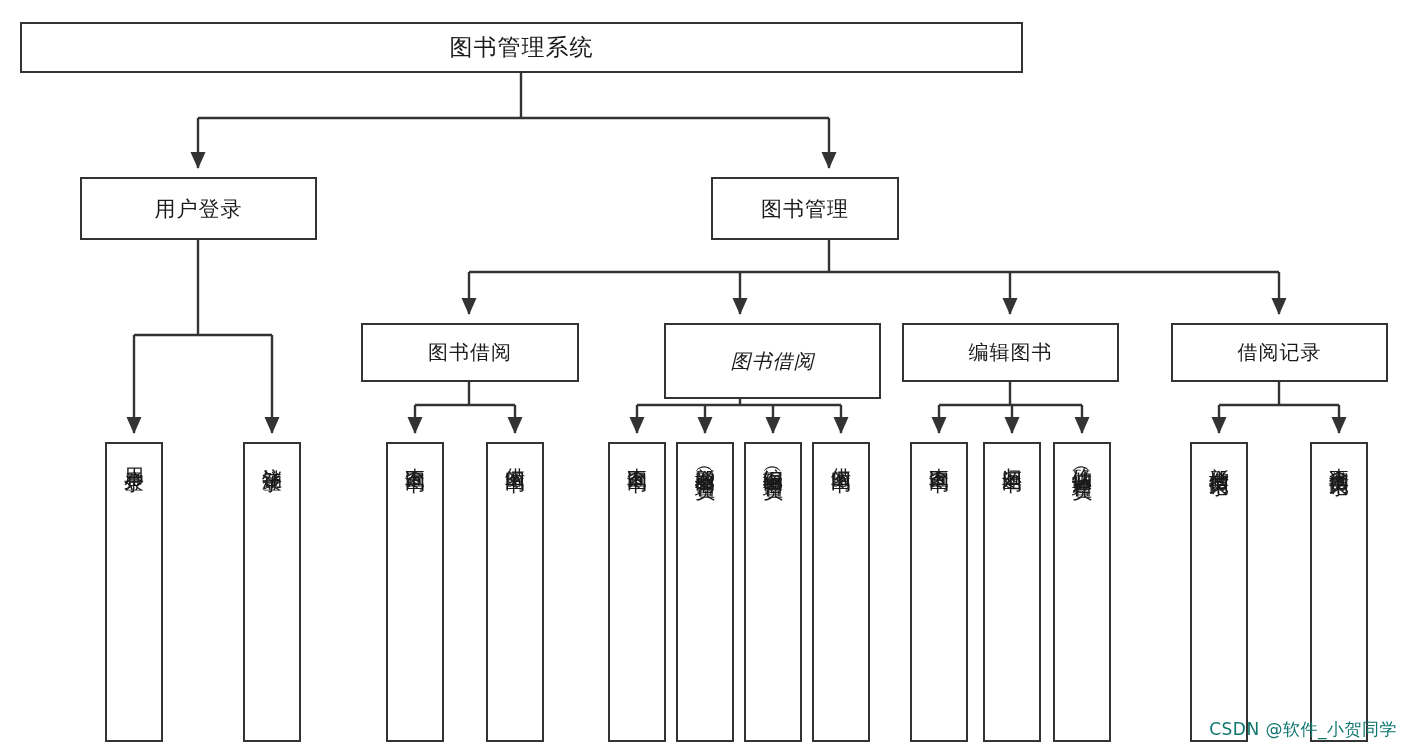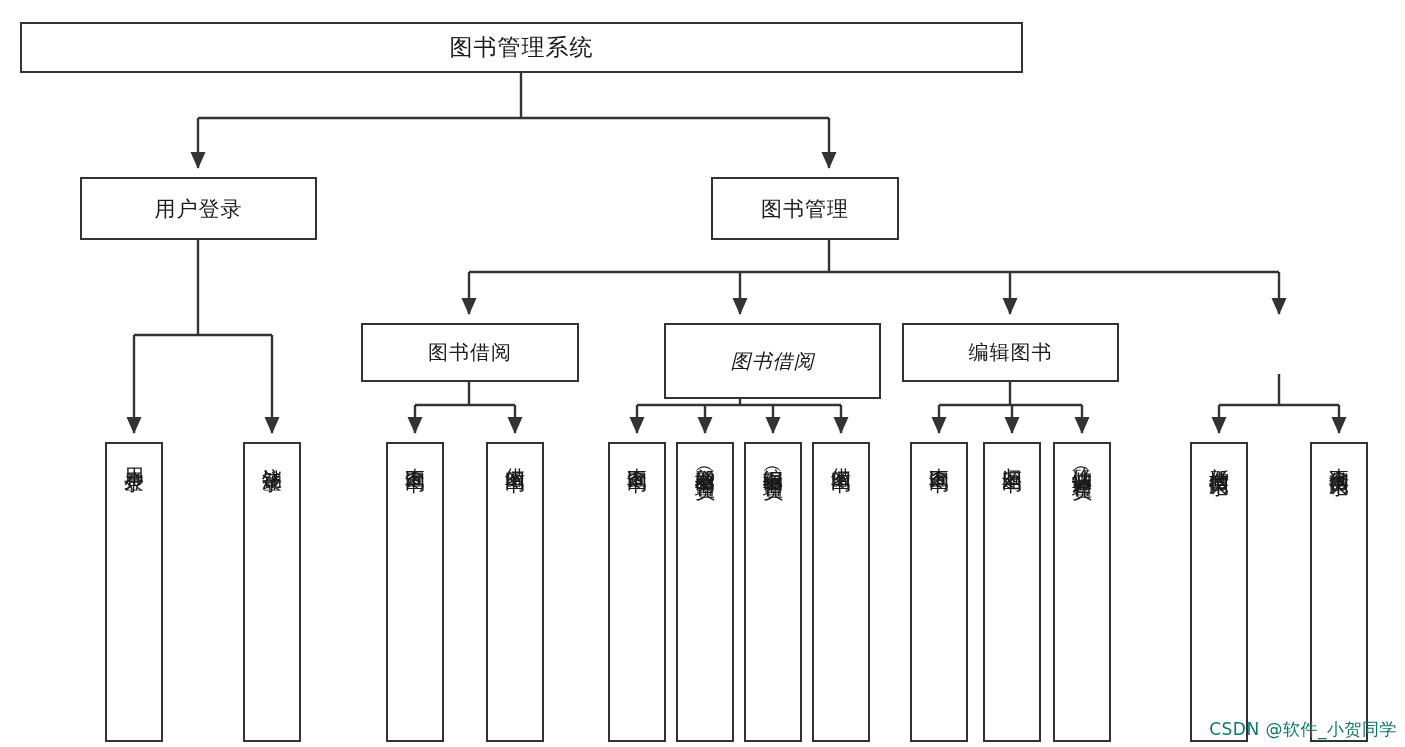--- a/index.html
+++ b/index.html
@@ -145,20 +145,23 @@
 
   <div class="node level2" id="node-l2-0" style="left: 361px; top: 315px; width: 218px; height: 59px;">
     <span class="htext">图书借阅</span>
   </div>
   <div class="node level2" id="node-l2-1" style="left: 664px; top: 315px; width: 217px; height: 76px; font-style: italic;">
     <span class="htext">图书借阅</span>
   </div>
   <div class="node level2" id="node-l2-2" style="left: 902px; top: 315px; width: 217px; height: 59px;">
     <span class="htext">编辑图书</span>
   </div>
+  <div class="node level2" id="node-l2-3" style="left: 1171px; top: 315px; width: 217px; height: 59px;">
+    <span class="htext">借阅记录</span>
+  </div>
 
   <div class="node leaf" id="node-leaf-0" style="left: 105px; top: 434px; width: 58px; height: 300px;">
     <span class="vtext">用户登录</span>
   </div>
   <div class="node leaf" id="node-leaf-1" style="left: 243px; top: 434px; width: 58px; height: 300px;">
     <span class="vtext">注销登录</span>
   </div>
   <div class="node leaf" id="node-leaf-2" style="left: 386px; top: 434px; width: 58px; height: 300px;">
     <span class="vtext">查询图书</span>
   </div>

